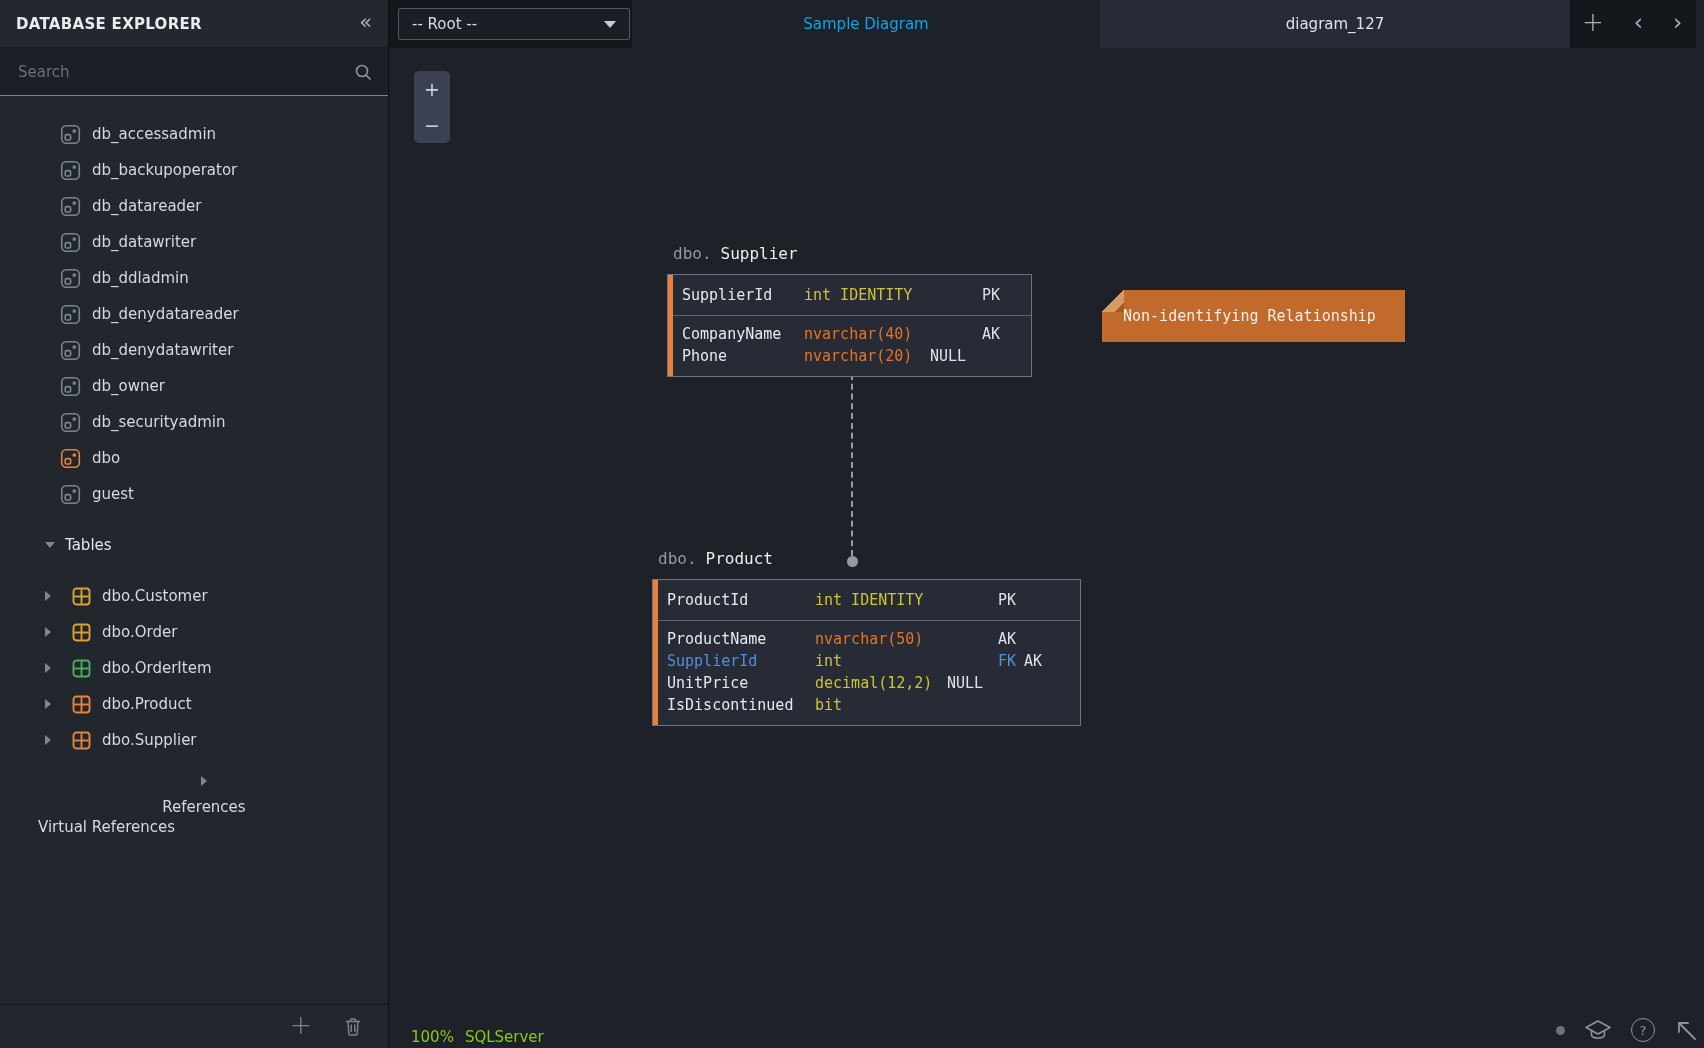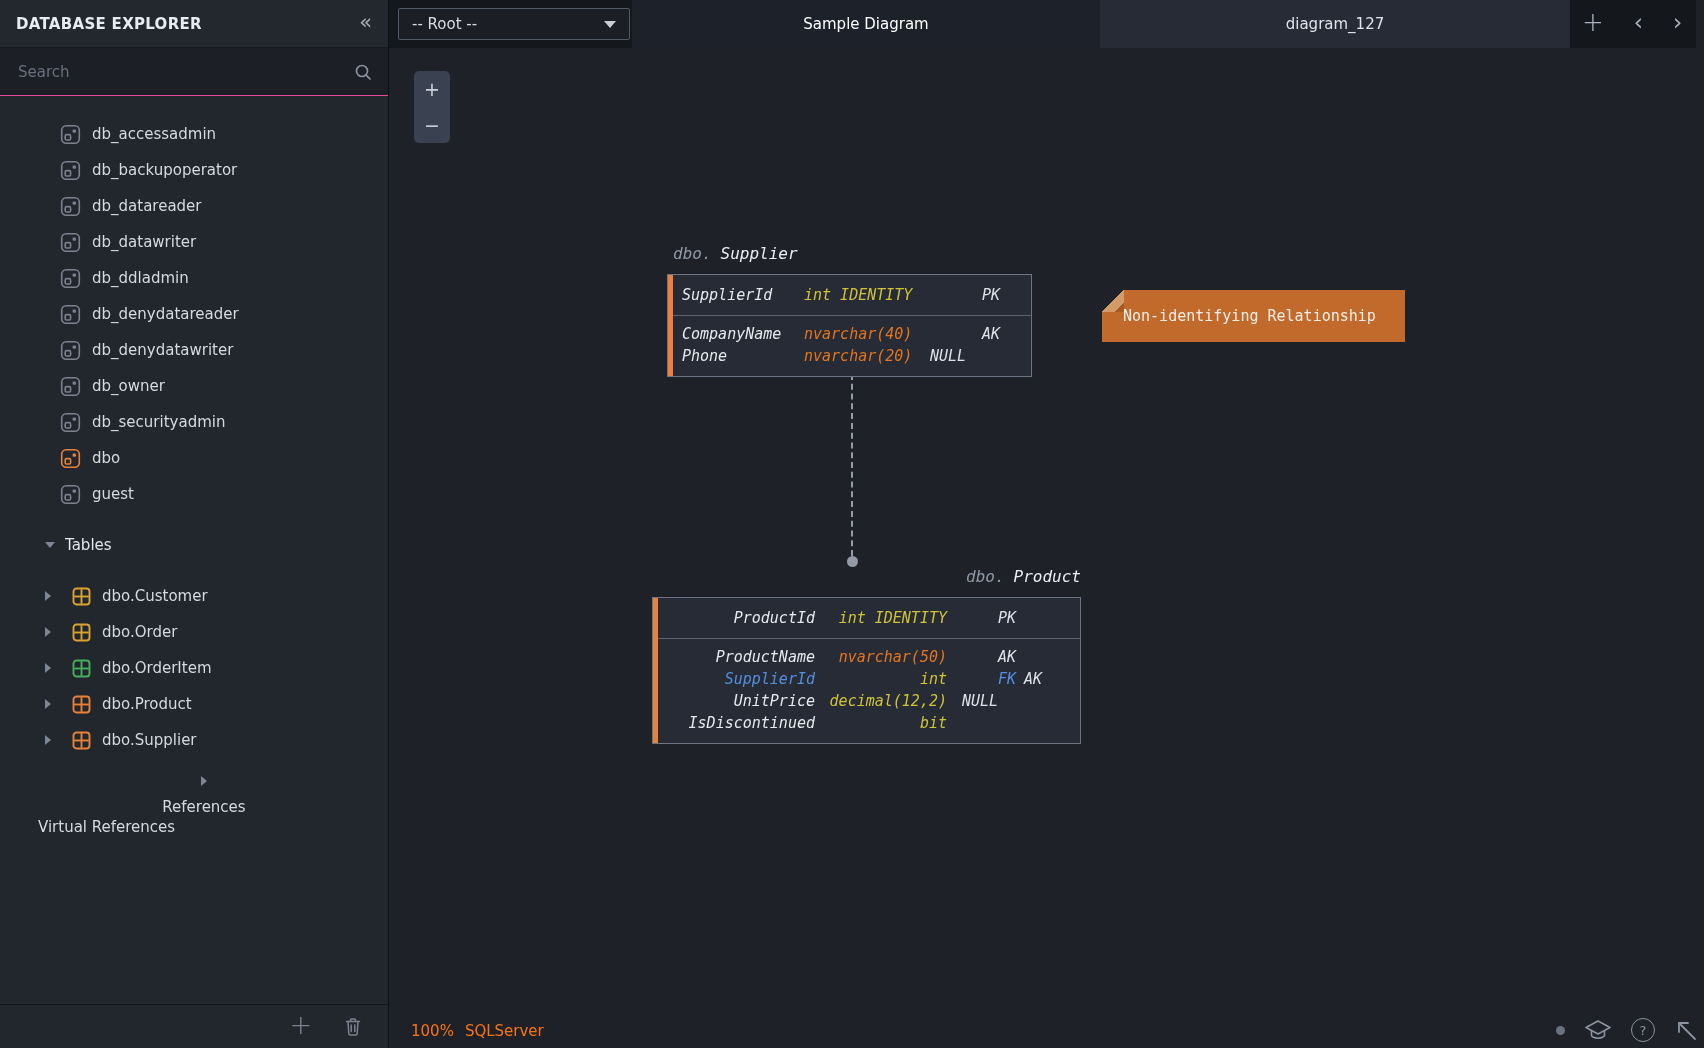--- a/index.html
+++ b/index.html
@@ -53,41 +53,41 @@
   
   .topbar{position:absolute;left:389px;right:8px;top:0;height:48px;background:#14171c;
           display:flex;align-items:center;}
   .dropdown{margin-left:9px;width:232px;height:32px;background:#1b1e25;border:1px solid #515866;
             border-radius:2px;display:flex;align-items:center;padding:0 13px;font-size:15px;
             color:#d8dce2;cursor:pointer;flex:none;}
   .dd-caret{margin-left:auto;width:0;height:0;border-left:6px solid transparent;
             border-right:6px solid transparent;border-top:7px solid #c7ccd7;}
   .tab{height:48px;display:flex;align-items:center;justify-content:center;font-size:15px;
        cursor:pointer;flex:none;}
-  .tab.sample{width:468px;margin-left:2px;background:#1d2129;color:#ffffff;}
+  .tab.sample{width:468px;margin-left:2px;background:#1d2129;color:#0ea5e9;}
   .tab.active{width:470px;background:#262b36;color:#dfe3ea;}
   .tab-controls{flex:1;height:48px;display:flex;align-items:center;padding-left:12px;gap:30px;color:#aab1bd;}
   .tc-add{font-size:26px;font-weight:200;line-height:1;margin-top:-4px;cursor:pointer;}
   .tc-chev{font-size:23px;line-height:1;margin-top:-3px;cursor:pointer;}
 
   
   .canvas{position:absolute;left:389px;top:48px;right:0;bottom:0;background:#1e2127;overflow:hidden;}
   .zoomctl{position:absolute;left:25px;top:23px;width:36px;height:72px;background:#3a4150;
            border-radius:5px;display:flex;flex-direction:column;}
   .zbtn{flex:1;display:flex;align-items:center;justify-content:center;color:#ccd1da;
         font-size:19px;cursor:pointer;}
 
   .connector{position:absolute;left:462px;top:326px;height:182px;width:0;
              border-left:2px dashed #949ba7;}
   .connector .dot{position:absolute;left:-6px;bottom:-11px;width:11px;height:11px;
              border-radius:50%;background:#949ba7;}
 
-  .entity-wrap{position:absolute;font-family:"DejaVu Sans Mono",monospace;font-style:italic;}
+  .entity-wrap{position:absolute;font-family:"DejaVu Sans Mono",monospace;}
   .entity-supplier{left:278px;top:195px;width:365px;--name-w:122px;--type-w:126px;--null-w:52px;}
-  .entity-product{left:263px;top:518px;width:429px;text-align:right;--name-w:148px;--type-w:132px;--null-w:51px;}
+  .entity-product{left:263px;top:500px;width:429px;--name-w:148px;--type-w:132px;--null-w:51px;}
   .entity-title{height:22px;line-height:22px;padding-left:6px;margin-bottom:9px;
                 font-size:16px;color:#eceef1;}
   .entity-title .schema{color:#9099a8;}
   .entity-title .ename{margin-left:9px;}
   .entity-box{position:relative;background:#262b35;border:1px solid #6d7585;cursor:move;}
   .entity-box::before{content:"";position:absolute;left:0;top:0;bottom:0;width:5px;background:#e8823b;}
   .e-header{padding:9px 0;border-bottom:1px solid #5a6272;}
   .e-body{padding:7px 0 9px;}
   .e-row{display:grid;grid-template-columns:var(--name-w) var(--type-w) var(--null-w) 1fr;
          height:22px;line-height:22px;font-size:15px;padding-left:14px;}
@@ -97,22 +97,22 @@
   .c-yellow{color:#cfc338;}
   .c-orange{color:#e5761f;}
   .c-blue{color:#5190dd !important;}
 
   .note{position:absolute;left:713px;top:242px;width:303px;height:52px;background:#c2692c;
         display:flex;align-items:center;padding-left:21px;font-family:"DejaVu Sans Mono",monospace;
         font-size:15px;color:#f4efe7;cursor:move;}
   .note::before{content:"";position:absolute;left:0;top:0;width:22px;height:22px;
         background:linear-gradient(135deg,#1e2127 0 50%,#d29b68 50% 78%,#a55a20 78% 100%);}
 
-  .status{position:absolute;left:22px;bottom:2px;height:30px;display:flex;align-items:center;
-          gap:11px;font-size:15px;color:#f97316;font-weight:500;}
+  .status{position:absolute;left:22px;bottom:2px;height:30px;display:flex;align-items:flex-end;
+          gap:11px;font-size:15px;color:#84cc16;font-weight:500;}
   .corner-icons{position:absolute;right:6px;bottom:6px;display:flex;align-items:center;
           gap:19px;color:#8b93a1;}
   .dot-ind{width:9px;height:9px;border-radius:50%;background:#6a7280;}
   .help{width:24px;height:24px;border:1.5px solid #8b93a1;border-radius:50%;display:flex;
         align-items:center;justify-content:center;font-size:13px;color:#8b93a1;cursor:pointer;}
   .corner-icons .svgbtn{display:flex;cursor:pointer;}
 </style>
 </head>
 <body>
 

